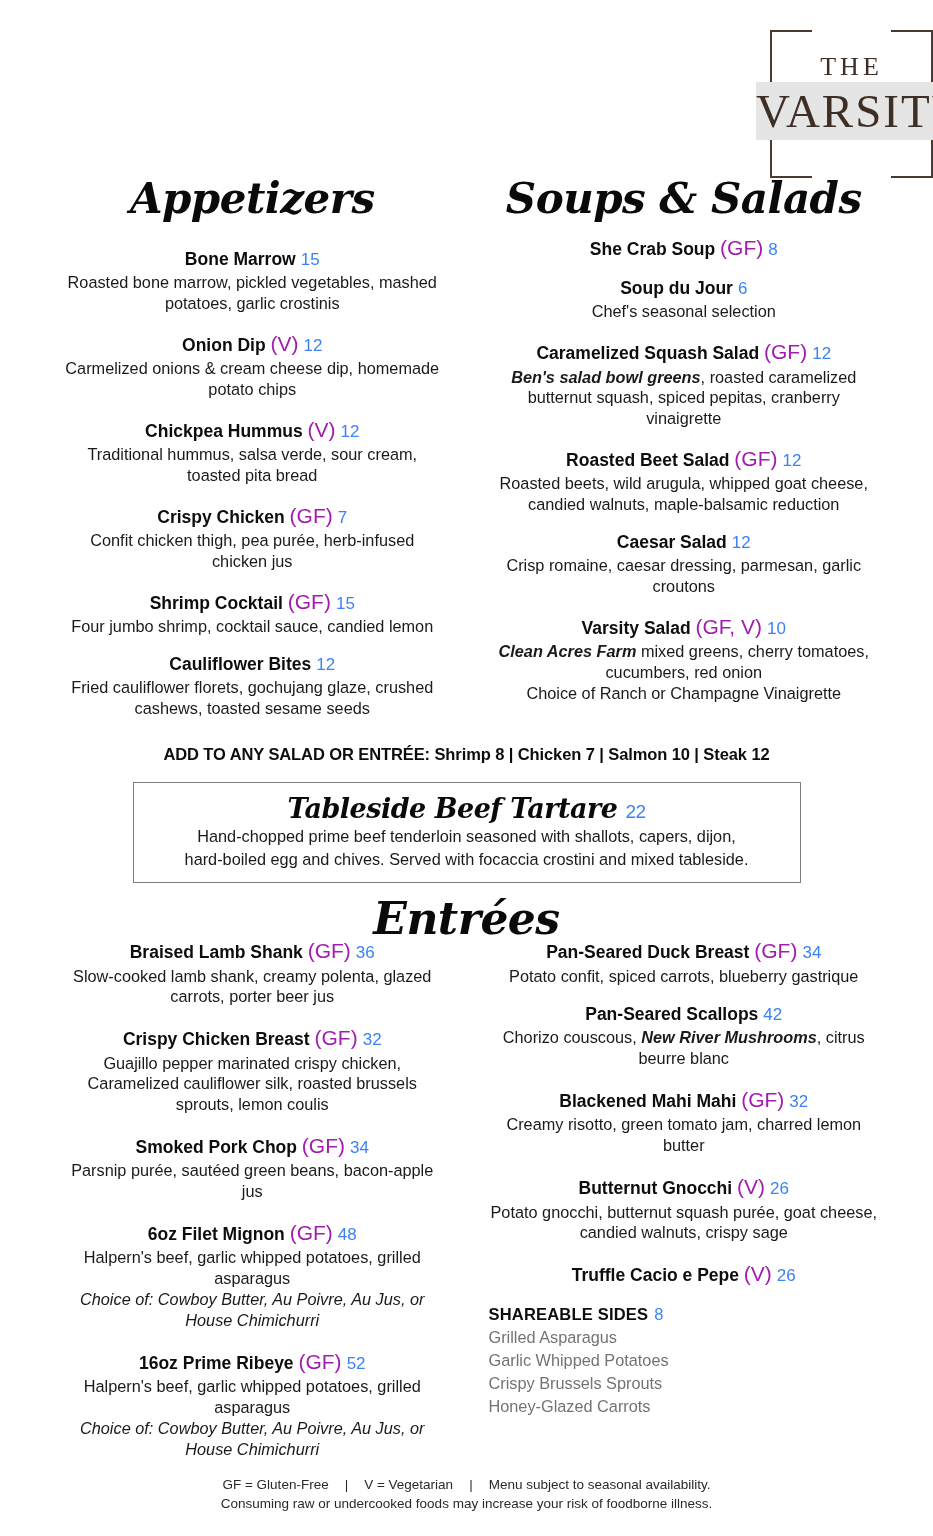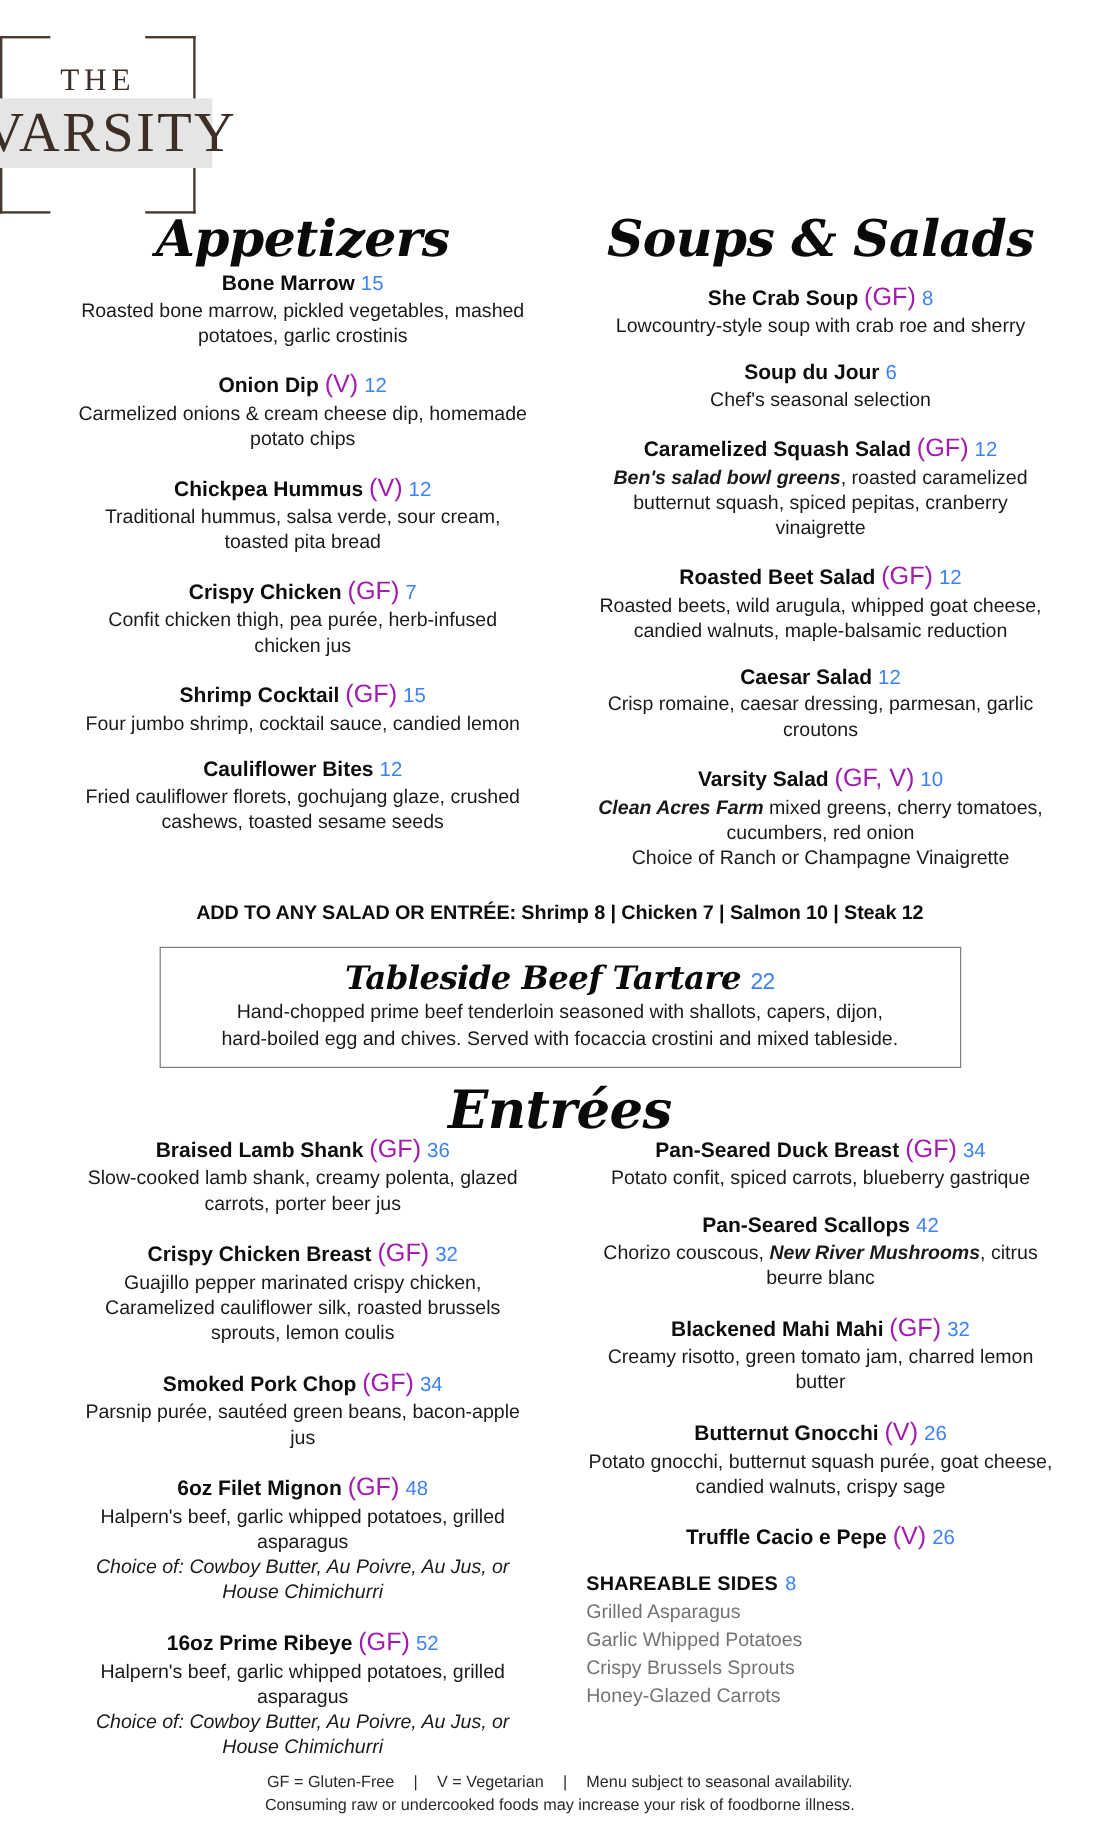--- a/index.html
+++ b/index.html
@@ -19,21 +19,21 @@
     width: 933px;
     height: 1536px;
     box-sizing: border-box;
     padding: 0;
   }
 
   
   .logo-wrap {
     width: 100%;
     display: flex;
-    justify-content: flex-start;
+    justify-content: flex-end;
     padding-top: 30px;
   }
   .logo-box {
     position: relative;
     width: 163px;
     height: 148px;
     color: #3d2f26;
   }
   .logo-box .edge {
     position: absolute;
@@ -91,21 +91,21 @@
     width: 50%;
     box-sizing: border-box;
   }
   .col-left  { padding: 0 26px 0 40px; }
   .col-right { padding: 0 34px 0 26px; }
 
   .sec-head {
     text-align: center;
     font-size: 42px;
     line-height: 1;
-    margin: 0 0 5px 0;
+    margin: 0 0 28px 0;
   }
   .sec-head-soups { margin-bottom: 14px; }
 
   
   .item { margin-bottom: 16px; text-align: center; }
   .item-title {
     font-size: 17.5px;
     font-weight: 700;
     color: #0d0d0d;
     line-height: 1.3;
@@ -290,21 +290,20 @@
     </div>
 
     <div class="col col-right">
       <div class="sec-head sec-head-soups script">Soups &amp; Salads</div>
 
       <div class="item">
         <div class="item-title">
           <span>She Crab Soup</span>
           <span class="tag">(GF)</span><span class="price">8</span>
         </div>
-        <div class="item-desc">Lowcountry-style soup with crab roe and sherry</div>
       </div>
 
       <div class="item">
         <div class="item-title">
           <span>Soup du Jour</span><span class="price">6</span>
         </div>
         <div class="item-desc">Chef's seasonal selection</div>
       </div>
 
       <div class="item">

